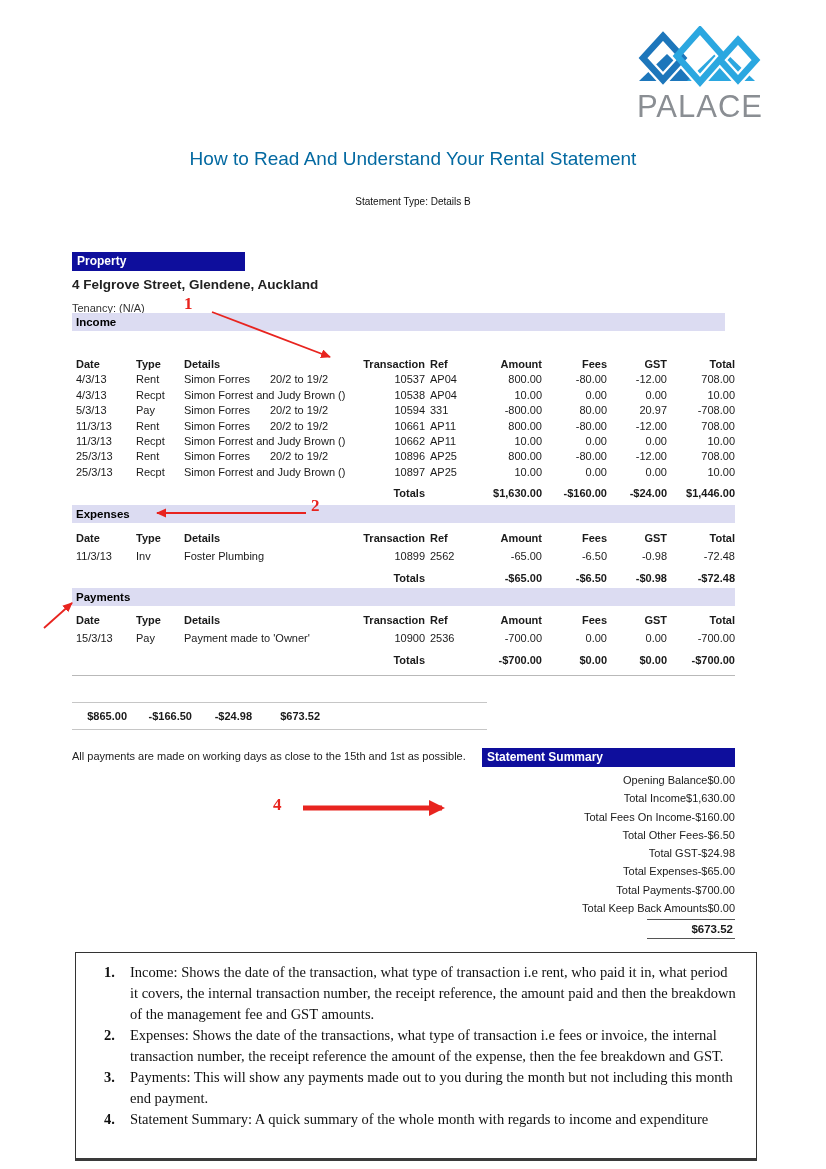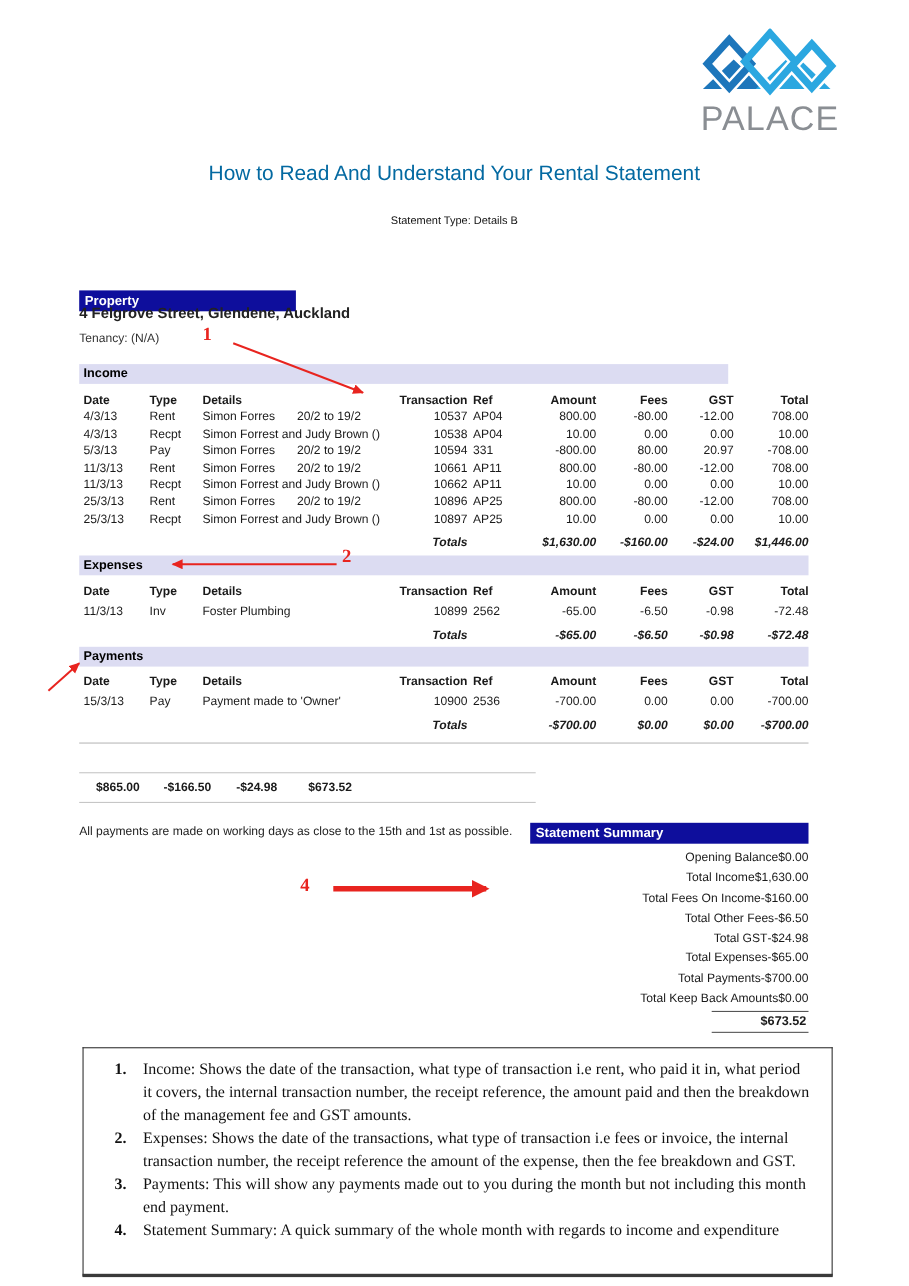--- a/index.html
+++ b/index.html
@@ -28,21 +28,21 @@
   .tbl { width:663px; font-size:11px; }
   .trow { display:grid; grid-template-columns:58px 48px 150px 97px 62px 55px 65px 60px 68px;
           height:15.4px; line-height:15.4px; }
   .trow.hdr { font-weight:bold; }
   .c.date { padding-left:4px; }
   .c.type { padding-left:6px; }
   .c.details { padding-left:6px; position:relative; white-space:nowrap; }
   .c.details .dperiod { position:absolute; left:92px; top:0; }
   .c.ref { padding-left:5px; }
   .c.num { text-align:right; }
-  .trow.totals { font-weight:bold; margin-top:6px;font-style:italic; }
+  .trow.totals { font-weight:bold; margin-top:6px; }
   
   .rule { position:absolute; height:1px; background:#b9b9b9; }
   
   .cheque { display:grid; grid-template-columns:415px 248px; width:663px; font-size:11px; font-weight:bold; }
   .cheque .lab { text-align:right; padding-right:8px; line-height:28px; }
   .cheque .nums { border-top:1px solid #c6c6c6; border-bottom:1px solid #c6c6c6;
                   display:grid; grid-template-columns:55px 65px 60px 68px; align-items:center; height:28px; }
   .cheque .nums span { text-align:right; }
   
   .note { font-size:11px; line-height:14px; width:398px; color:#222; }
@@ -86,25 +86,25 @@
         <polygon points="75,4 98,30 75,56 52,30" stroke="#2ba7e0"></polygon>
         <polygon points="113,14 131,34 113,54 95,34" stroke="#2ba7e0"></polygon>
       </g>
     </svg>
     <div class="brand">PALACE</div>
   </div>
 
   <div class="title">How to Read And Understand Your Rental Statement</div>
   <div class="subtitle">Statement Type: Details B</div>
 
-  <div class="abs navybar" style="left:72px; top:264px; width:197px;">Property</div>
+  <div class="abs navybar" style="left:72px; top:252px; width:173px;">Property</div>
   <div class="abs addr" style="left:72px; top:277px;">4 Felgrove Street, Glendene, Auckland</div>
   <div class="abs tenancy" style="left:72px; top:302px;">Tenancy: (N/A)</div>
 
-  <div class="abs lavbar" style="left:72px; top:331px; width:590px;">Income</div>
+  <div class="abs lavbar" style="left:72px; top:313px; width:653px;">Income</div>
   <div class="abs tbl" style="left:72px; top:357px;">
     <div class="trow hdr">
       <span class="c date">Date</span>
       <span class="c type">Type</span>
       <span class="c details">Details</span>
       <span class="c num">Transaction</span>
       <span class="c ref">Ref</span>
       <span class="c num">Amount</span>
       <span class="c num">Fees</span>
       <span class="c num">GST</span>

